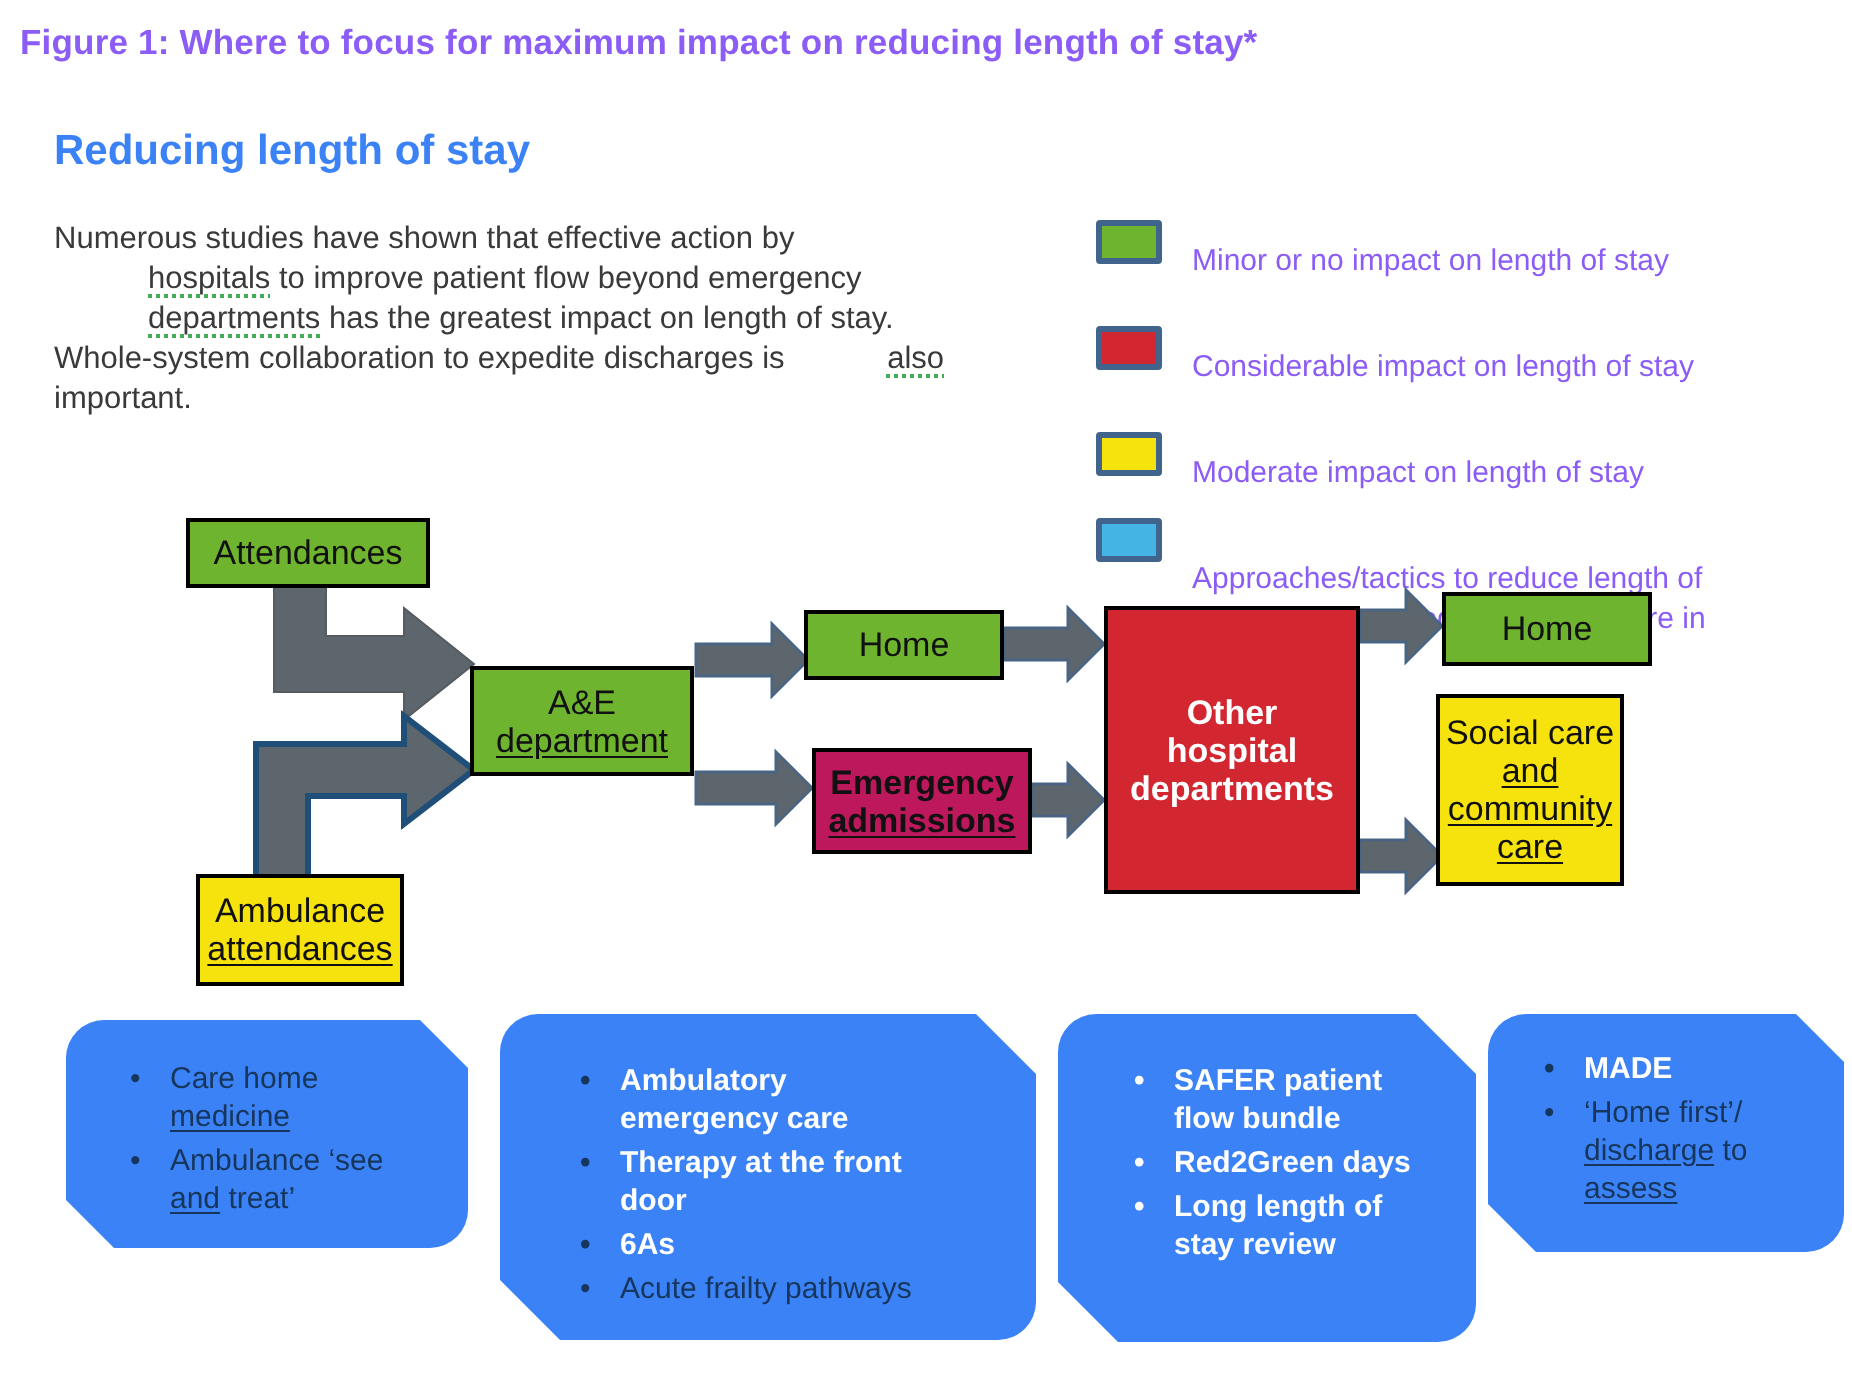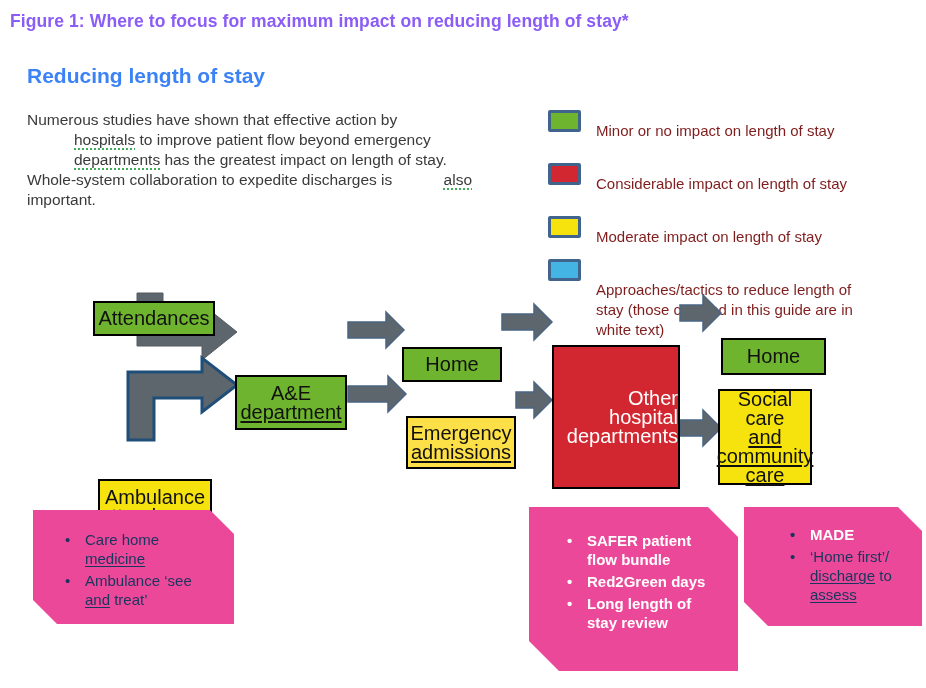--- a/index.html
+++ b/index.html
@@ -10,31 +10,31 @@
   .figure-title { position:absolute; left:10px; top:11px; font-size:17.5px; font-weight:bold; color:#8b5cf6; letter-spacing:.1px; }
   .panel-heading { position:absolute; left:27px; top:64px; font-size:21px; font-weight:bold; color:#3b82f6; }
   .intro { position:absolute; left:27px; top:110px; width:448px; font-size:15.5px; line-height:20px; color:#3a3a3a; }
   .u-green { text-decoration-line:underline; text-decoration-style:dotted; text-decoration-color:#3fae5a; text-decoration-thickness:2px; text-underline-offset:3px;padding-left:47px; }
 
   
   .legend { position:absolute; left:548px; top:100px; width:375px; }
   .legend-row { display:flex; align-items:center; margin-bottom:12px; }
   .legend-row.top { align-items:flex-start; margin-bottom:0; }
   .legend-swatch { flex:0 0 auto; width:33px; height:22px; border:3px solid #41648c; border-radius:2px; margin-right:15px; }
-  .legend-label { font-size:15px; color:#7f1d1d; line-height:20px;margin-top:21px; }
+  .legend-label { font-size:15px; color:#8b5cf6; line-height:20px;margin-top:21px; }
   .legend-label.wrap { width:285px; }
 
   
-  .fbox { position:absolute; border:2.5px solid #000000; display:flex; flex-direction:column; align-items:center; justify-content:center; text-align:center; font-size:20px; line-height:19px; color:#111111;margin-top:42px; }
+  .fbox { position:absolute; border:2.5px solid #000000; display:flex; flex-direction:column; align-items:center; justify-content:center; text-align:center; font-size:17px; line-height:19px; color:#111111; }
   .fbox .u { text-decoration:underline; text-underline-offset:2px; }
-  .fbox.red { color:#ffffff; font-weight:normal;align-items:flex-end; }
+  .fbox.red { color:#ffffff; font-weight:bold; }
   svg.arrows { position:absolute; left:0; top:0; }
 
   
-  .callout { position:absolute; background:#ec4899; color:#17365d; font-size:15px; line-height:19px; }
+  .callout { position:absolute; background:#3b82f6; color:#17365d; font-size:15px; line-height:19px;border-radius:19px; }
   .c1 { clip-path:polygon(0 0, calc(100% - 24px) 0, 100% 24px, 100% 100%, 24px 100%, 0 calc(100% - 24px)); }
   .c2, .c3 { clip-path:polygon(0 0, calc(100% - 30px) 0, 100% 30px, 100% 100%, 30px 100%, 0 calc(100% - 30px)); }
   .c4 { clip-path:polygon(0 0, calc(100% - 24px) 0, 100% 24px, 100% 100%, 24px 100%, 0 calc(100% - 24px)); }
   .callout ul { list-style:none; }
   .callout li { position:relative; padding-left:24px; margin-bottom:3px; white-space:pre-line; }
   .callout li::before { content:"\2022"; position:absolute; left:4px; top:0; }
   .callout li.w { color:#ffffff; font-weight:bold; }
   .c2 li.w::before, .c4 li.w::before { color:#17365d; }   
   .c3 li::before { color:#ffffff; }
   .callout .u { text-decoration:underline; text-underline-offset:2px; }
@@ -81,30 +81,30 @@
 
   <div class="fbox" style="left: 93px; top: 259px; width: 122px; height: 35px; background: rgb(111, 180, 46);">
     <span>Attendances</span>
   </div>
 
   <div class="fbox" style="left: 235px; top: 333px; width: 112px; height: 55px; background: rgb(111, 180, 46);">
     <span>A&amp;E</span>
     <span class="u">department</span>
   </div>
 
-  <div class="fbox" style="left: 98px; top: 437px; width: 114px; height: 56px; background: rgb(246, 226, 12);">
+  <div class="fbox" style="left: 98px; top: 437px; width: 104px; height: 56px; background: rgb(246, 226, 12);">
     <span>Ambulance</span>
     <span class="u">attendances</span>
   </div>
 
   <div class="fbox" style="left: 402px; top: 305px; width: 100px; height: 35px; background: rgb(111, 180, 46);">
     <span>Home</span>
   </div>
 
-  <div class="fbox" style="left: 406px; top: 374px; width: 110px; height: 53px; background: #fde047;">
+  <div class="fbox" style="left: 406px; top: 374px; width: 110px; height: 53px; background: #be185d; font-weight: bold;">
     <span>Emergency</span>
     <span class="u">admissions</span>
   </div>
 
   <div class="fbox red" style="left: 552px; top: 303px; width: 128px; height: 144px; background: rgb(210, 39, 48);">
     <span>Other</span>
     <span>hospital</span>
     <span>departments</span>
   </div>
 
@@ -121,32 +121,42 @@
 
   <div class="callout c1" style="left:33px; top:510px; width:201px; height:114px; padding:20px 12px 0 28px;">
     <ul>
       <li><span>Care home
 </span><span class="u">medicine</span></li>
       <li><span>Ambulance ‘see
 </span><span class="u">and</span><span> treat’</span></li>
     </ul>
   </div>
 
+  <div class="callout c2" style="left:250px; top:507px; width:268px; height:163px; padding:24px 10px 0 36px;">
+    <ul>
+      <li class="w"><span>Ambulatory
+emergency care</span></li>
+      <li class="w"><span>Therapy at the front
+door</span></li>
+      <li class="w"><span>6As</span></li>
+      <li><span>Acute frailty pathways</span></li>
+    </ul>
+  </div>
 
   <div class="callout c3" style="left:529px; top:507px; width:209px; height:164px; padding:24px 6px 0 34px;">
     <ul>
       <li class="w"><span>SAFER patient
 flow bundle</span></li>
       <li class="w"><span>Red2Green days</span></li>
       <li class="w"><span>Long length of
 stay review</span></li>
     </ul>
   </div>
 
-  <div class="callout c4" style="left:744px; top:507px; width:178px; height:119px; padding:18px 6px 0 42px;">
+  <div class="callout c4" style="left:744px; top:507px; width:178px; height:119px; padding:18px 6px 0 24px;">
     <ul>
       <li class="w"><span>MADE</span></li>
       <li><span>‘Home first’/
 </span><span class="u">discharge</span><span> to
 </span><span class="u">assess</span></li>
     </ul>
   </div>
 
 </div>
 

